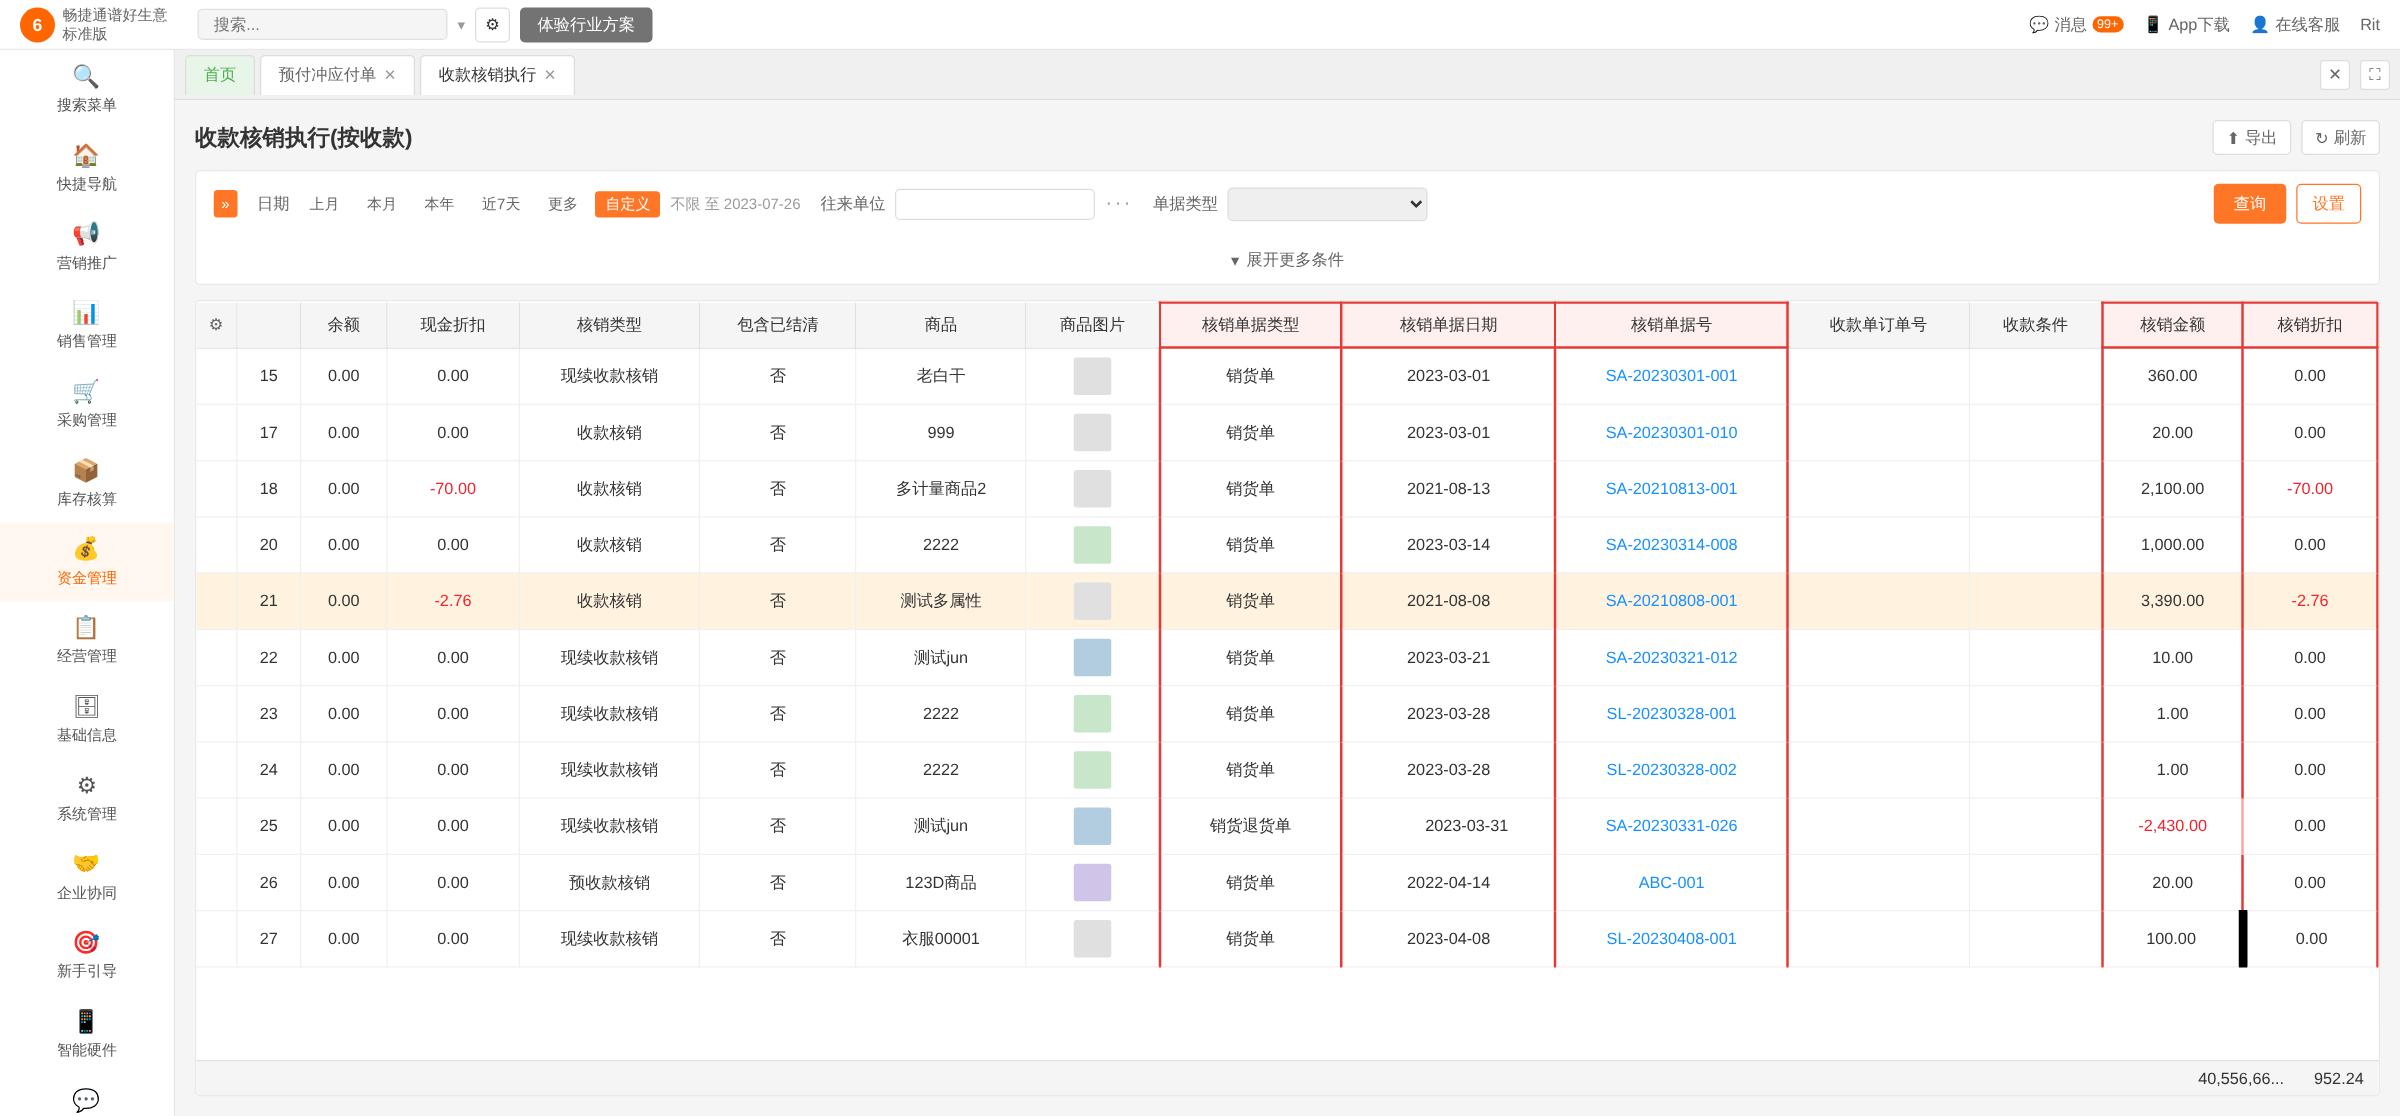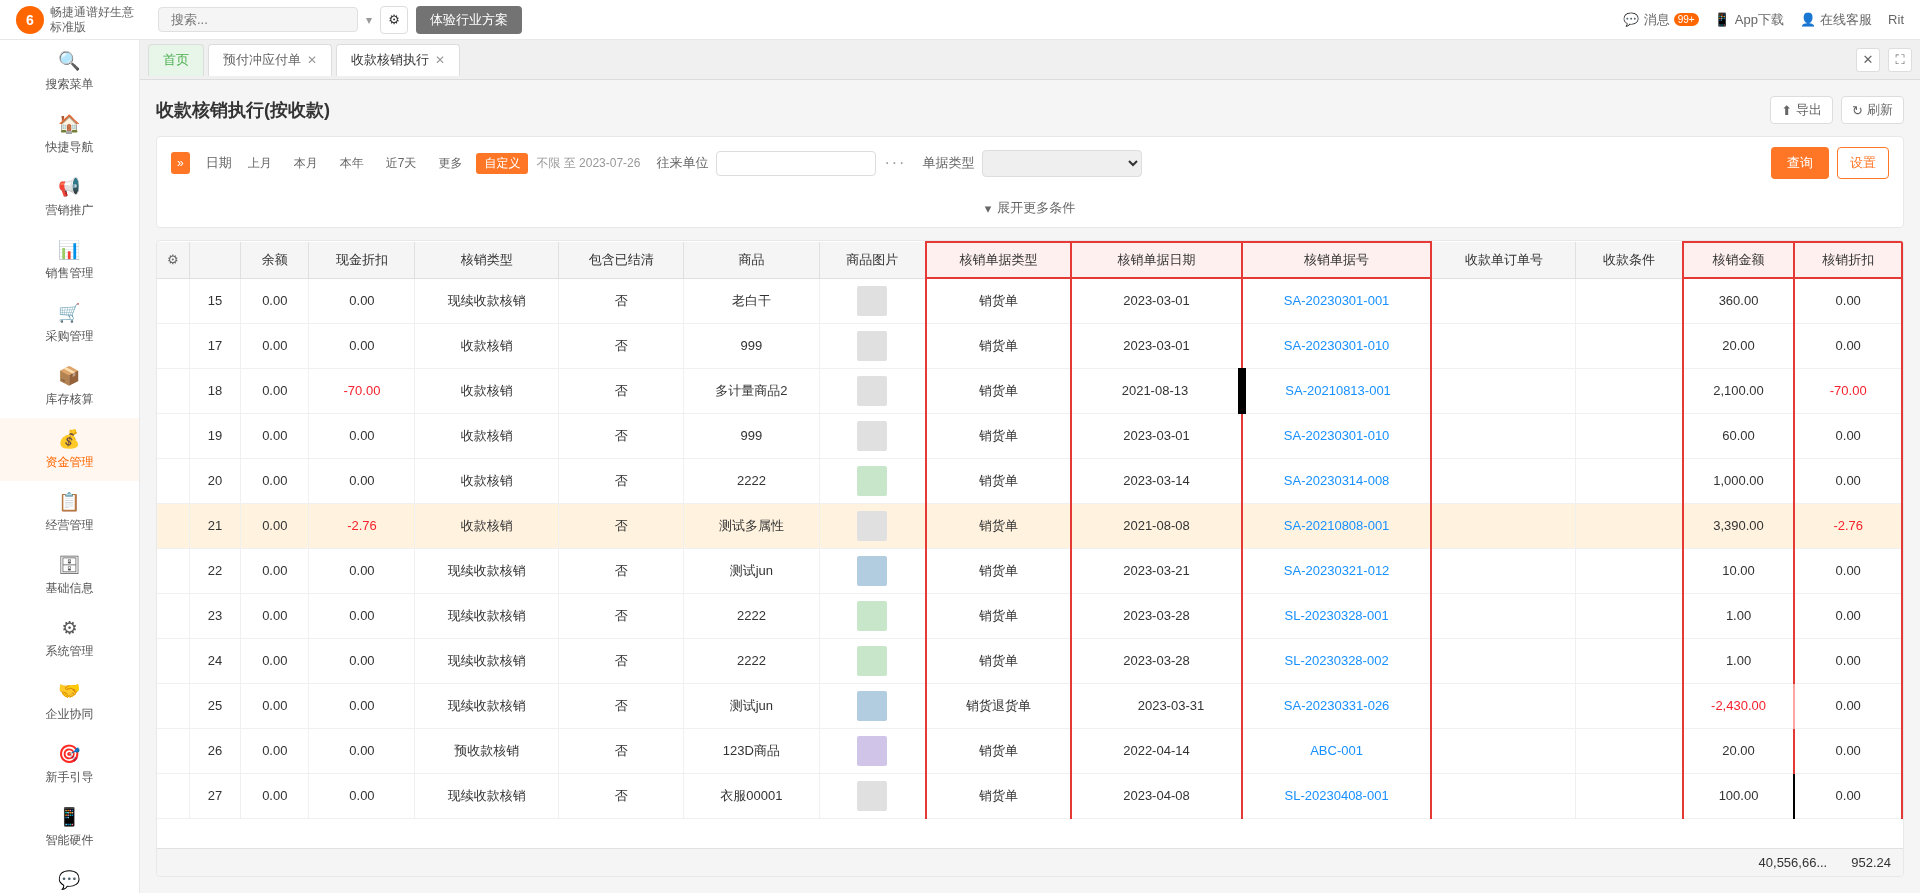--- a/index.html
+++ b/index.html
@@ -337,44 +337,25 @@
     <td>0.00</td>
     <td class="negative">-70.00</td>
     <td>收款核销</td>
     <td>否</td>
     <td>多计量商品2</td>
     <td>
                     <div class="img-placeholder" style="background:#e0e0e0;"></div>
                   </td>
     <td style="border-left:2px solid #e53935;border-right:2px solid #e53935;">销货单</td>
     <td style="border-left:2px solid #e53935;border-right:2px solid #e53935;">2021-08-13</td>
-    <td style="border-left:8px solid #000000;border-right:2px solid #e53935;"><a class="link-text">SA-20210813-001</a></td>
+    <td style="border-left:1px solid #000000;border-right:2px solid #e53935;"><a class="link-text">SA-20210813-001</a></td>
     <td></td>
     <td></td>
     <td style="border-left:2px solid #e53935;border-right:2px solid #e53935;" class="">2,100.00</td>
     <td style="border-left:2px solid #e53935;border-right:2px solid #e53935;" class="negative">-70.00</td>
-  </tr>
-                <tr>
-    <td></td>
-    <td>19</td>
-    <td>0.00</td>
-    <td class="">0.00</td>
-    <td>收款核销</td>
-    <td>否</td>
-    <td>999</td>
-    <td>
-                    <div class="img-placeholder" style="background:#e0e0e0;"></div>
-                  </td>
-    <td style="border-left:2px solid #e53935;border-right:2px solid #e53935;">销货单</td>
-    <td style="border-left:2px solid #e53935;border-right:2px solid #e53935;">2023-03-01</td>
-    <td style="border-left:2px solid #e53935;border-right:2px solid #e53935;"><a class="link-text">SA-20230301-010</a></td>
-    <td></td>
-    <td></td>
-    <td style="border-left:2px solid #e53935;border-right:2px solid #e53935;" class="">60.00</td>
-    <td style="border-left:2px solid #e53935;border-right:2px solid #e53935;" class="">0.00</td>
   </tr>
                 <tr>
     <td></td>
     <td>20</td>
     <td>0.00</td>
     <td class="">0.00</td>
     <td>收款核销</td>
     <td>否</td>
     <td>2222</td>
     <td>
@@ -511,21 +492,21 @@
     <td>否</td>
     <td>衣服00001</td>
     <td>
                     <div class="img-placeholder" style="background:#e0e0e0;"></div>
                   </td>
     <td style="border-left:2px solid #e53935;border-right:2px solid #e53935;">销货单</td>
     <td style="border-left:2px solid #e53935;border-right:2px solid #e53935;">2023-04-08</td>
     <td style="border-left:2px solid #e53935;border-right:2px solid #e53935;"><a class="link-text">SL-20230408-001</a></td>
     <td></td>
     <td></td>
-    <td style="border-left:2px solid #e53935;border-right:2px solid #000000;" class="">100.00</td>
+    <td style="border-left:2px solid #e53935;border-right:7px solid #000000;" class="">100.00</td>
     <td style="border-left:2px solid #e53935;border-right:2px solid #e53935;" class="">0.00</td>
   </tr>
               </tbody>
           </table>
         </div>
         <div class="table-footer">
           <span>40,556,66...</span>
           <span>952.24</span>
         </div>
       </div>

